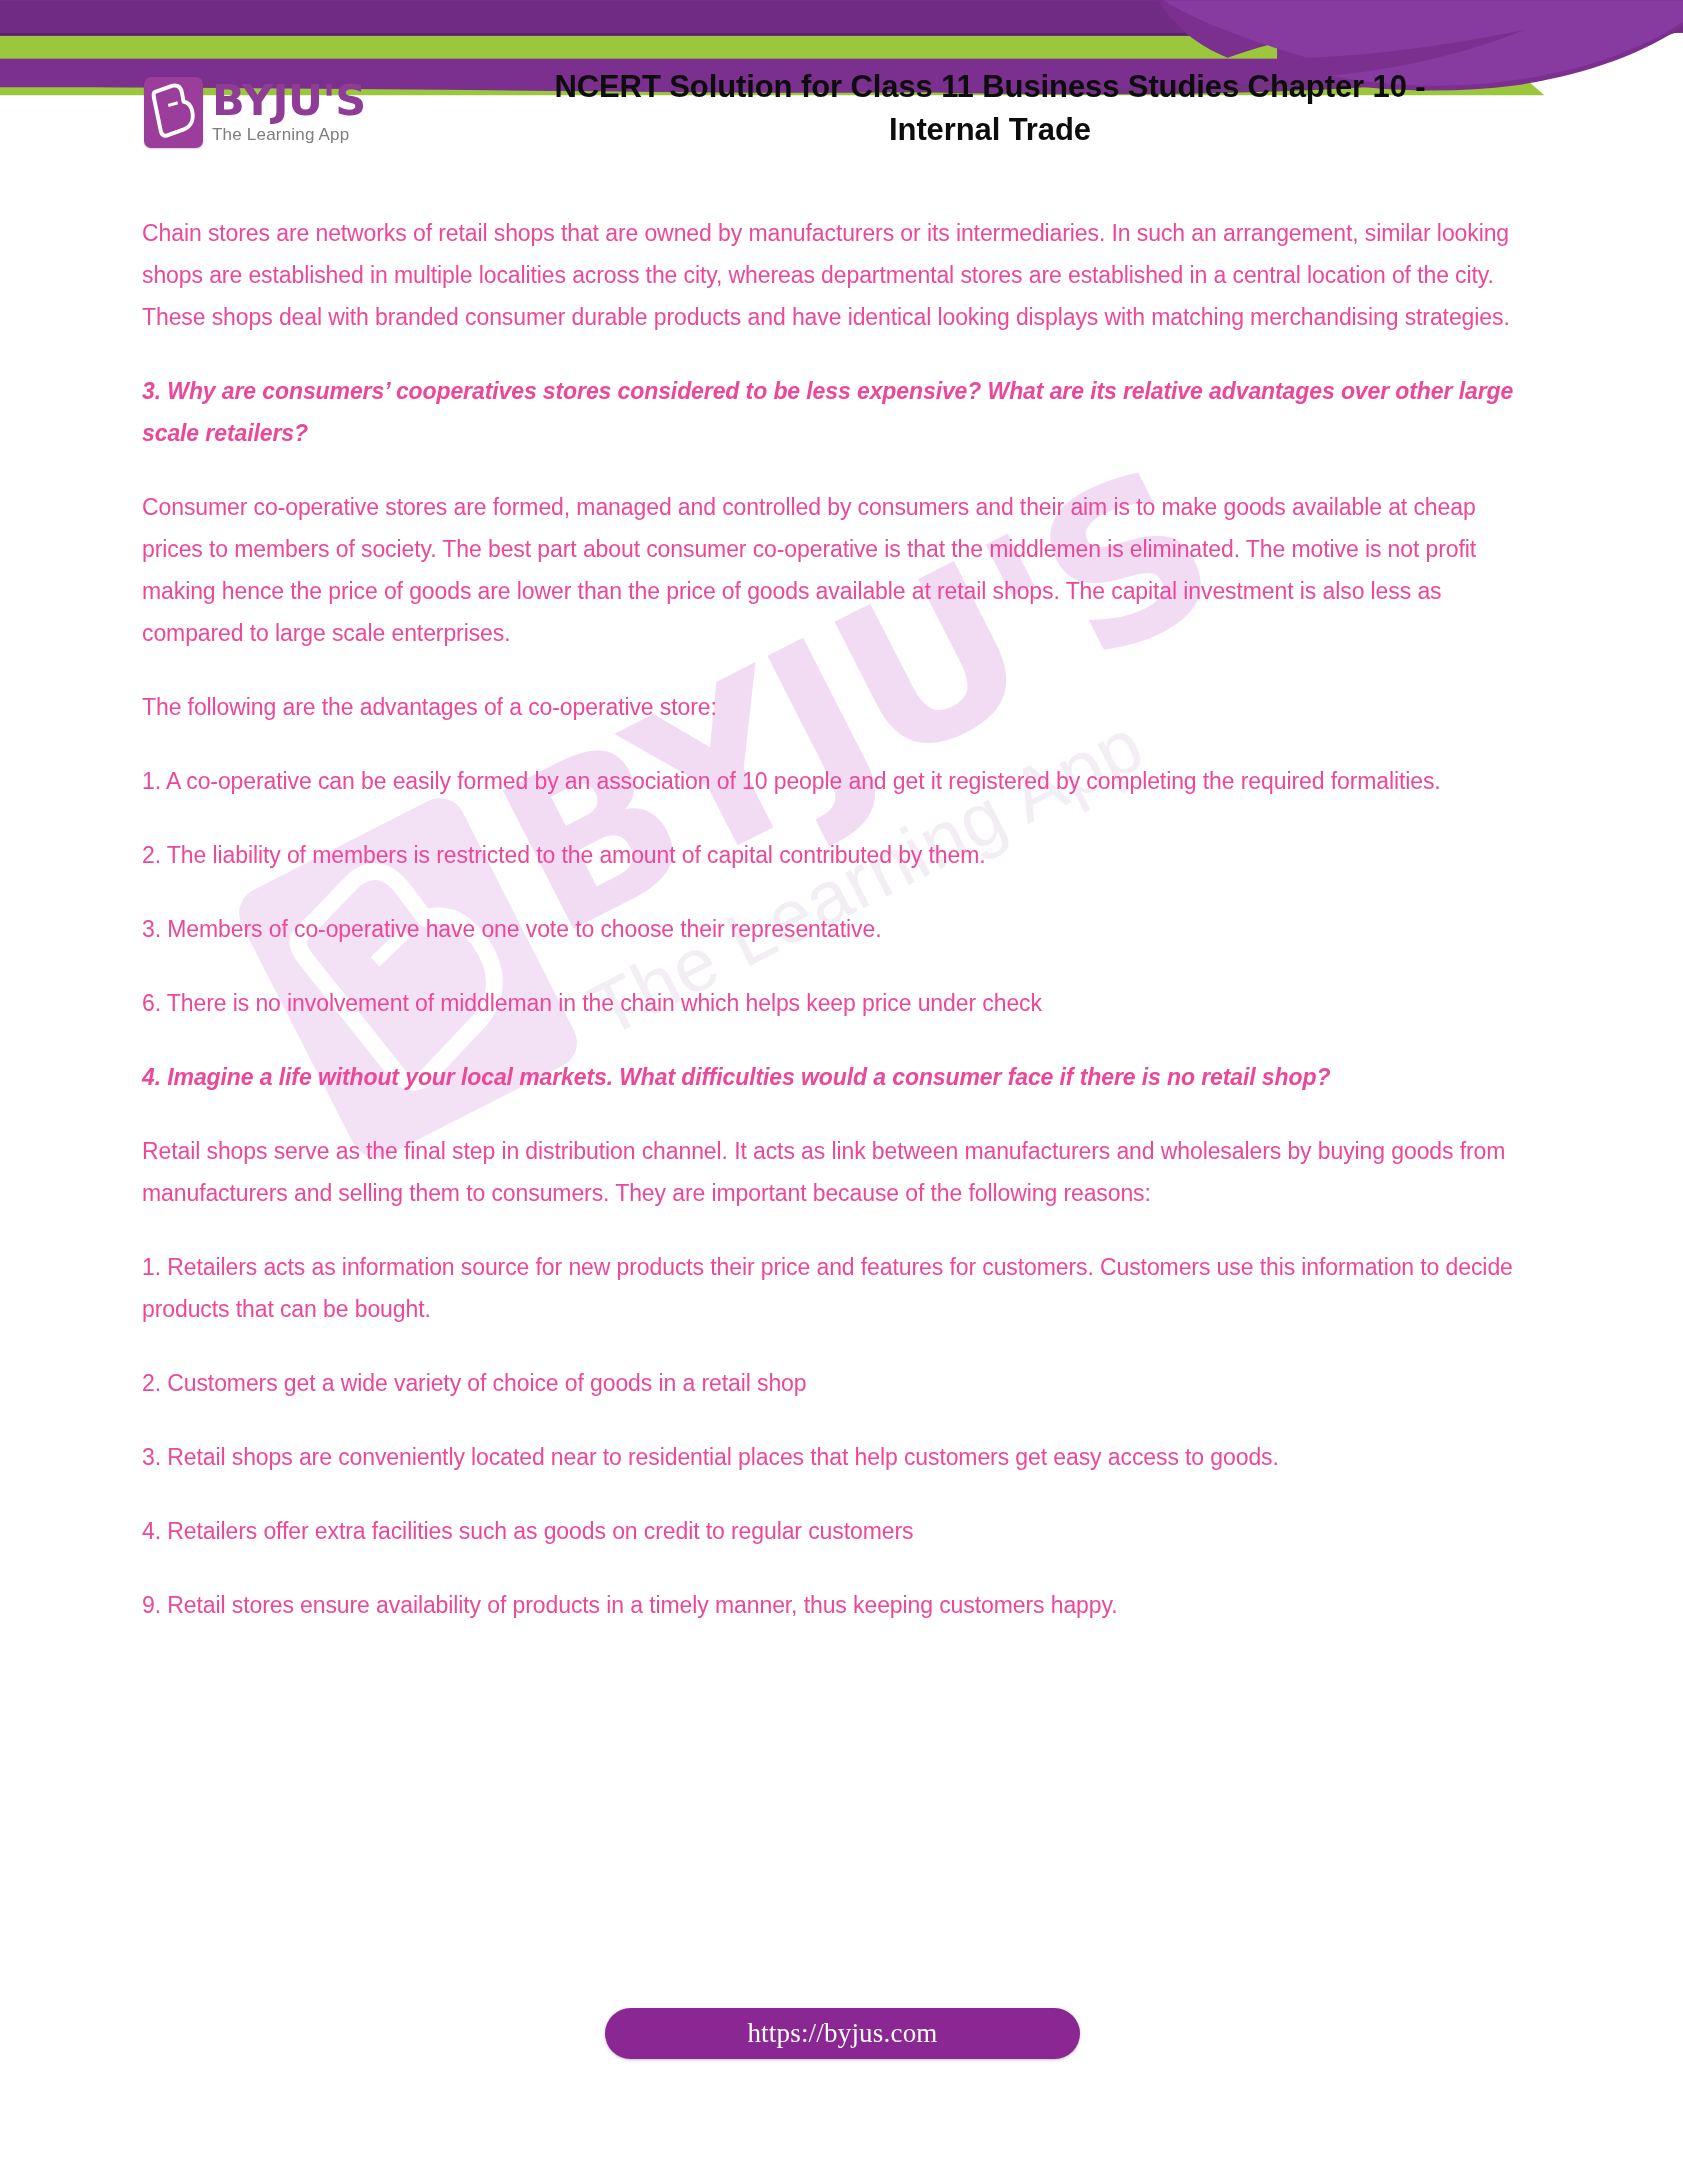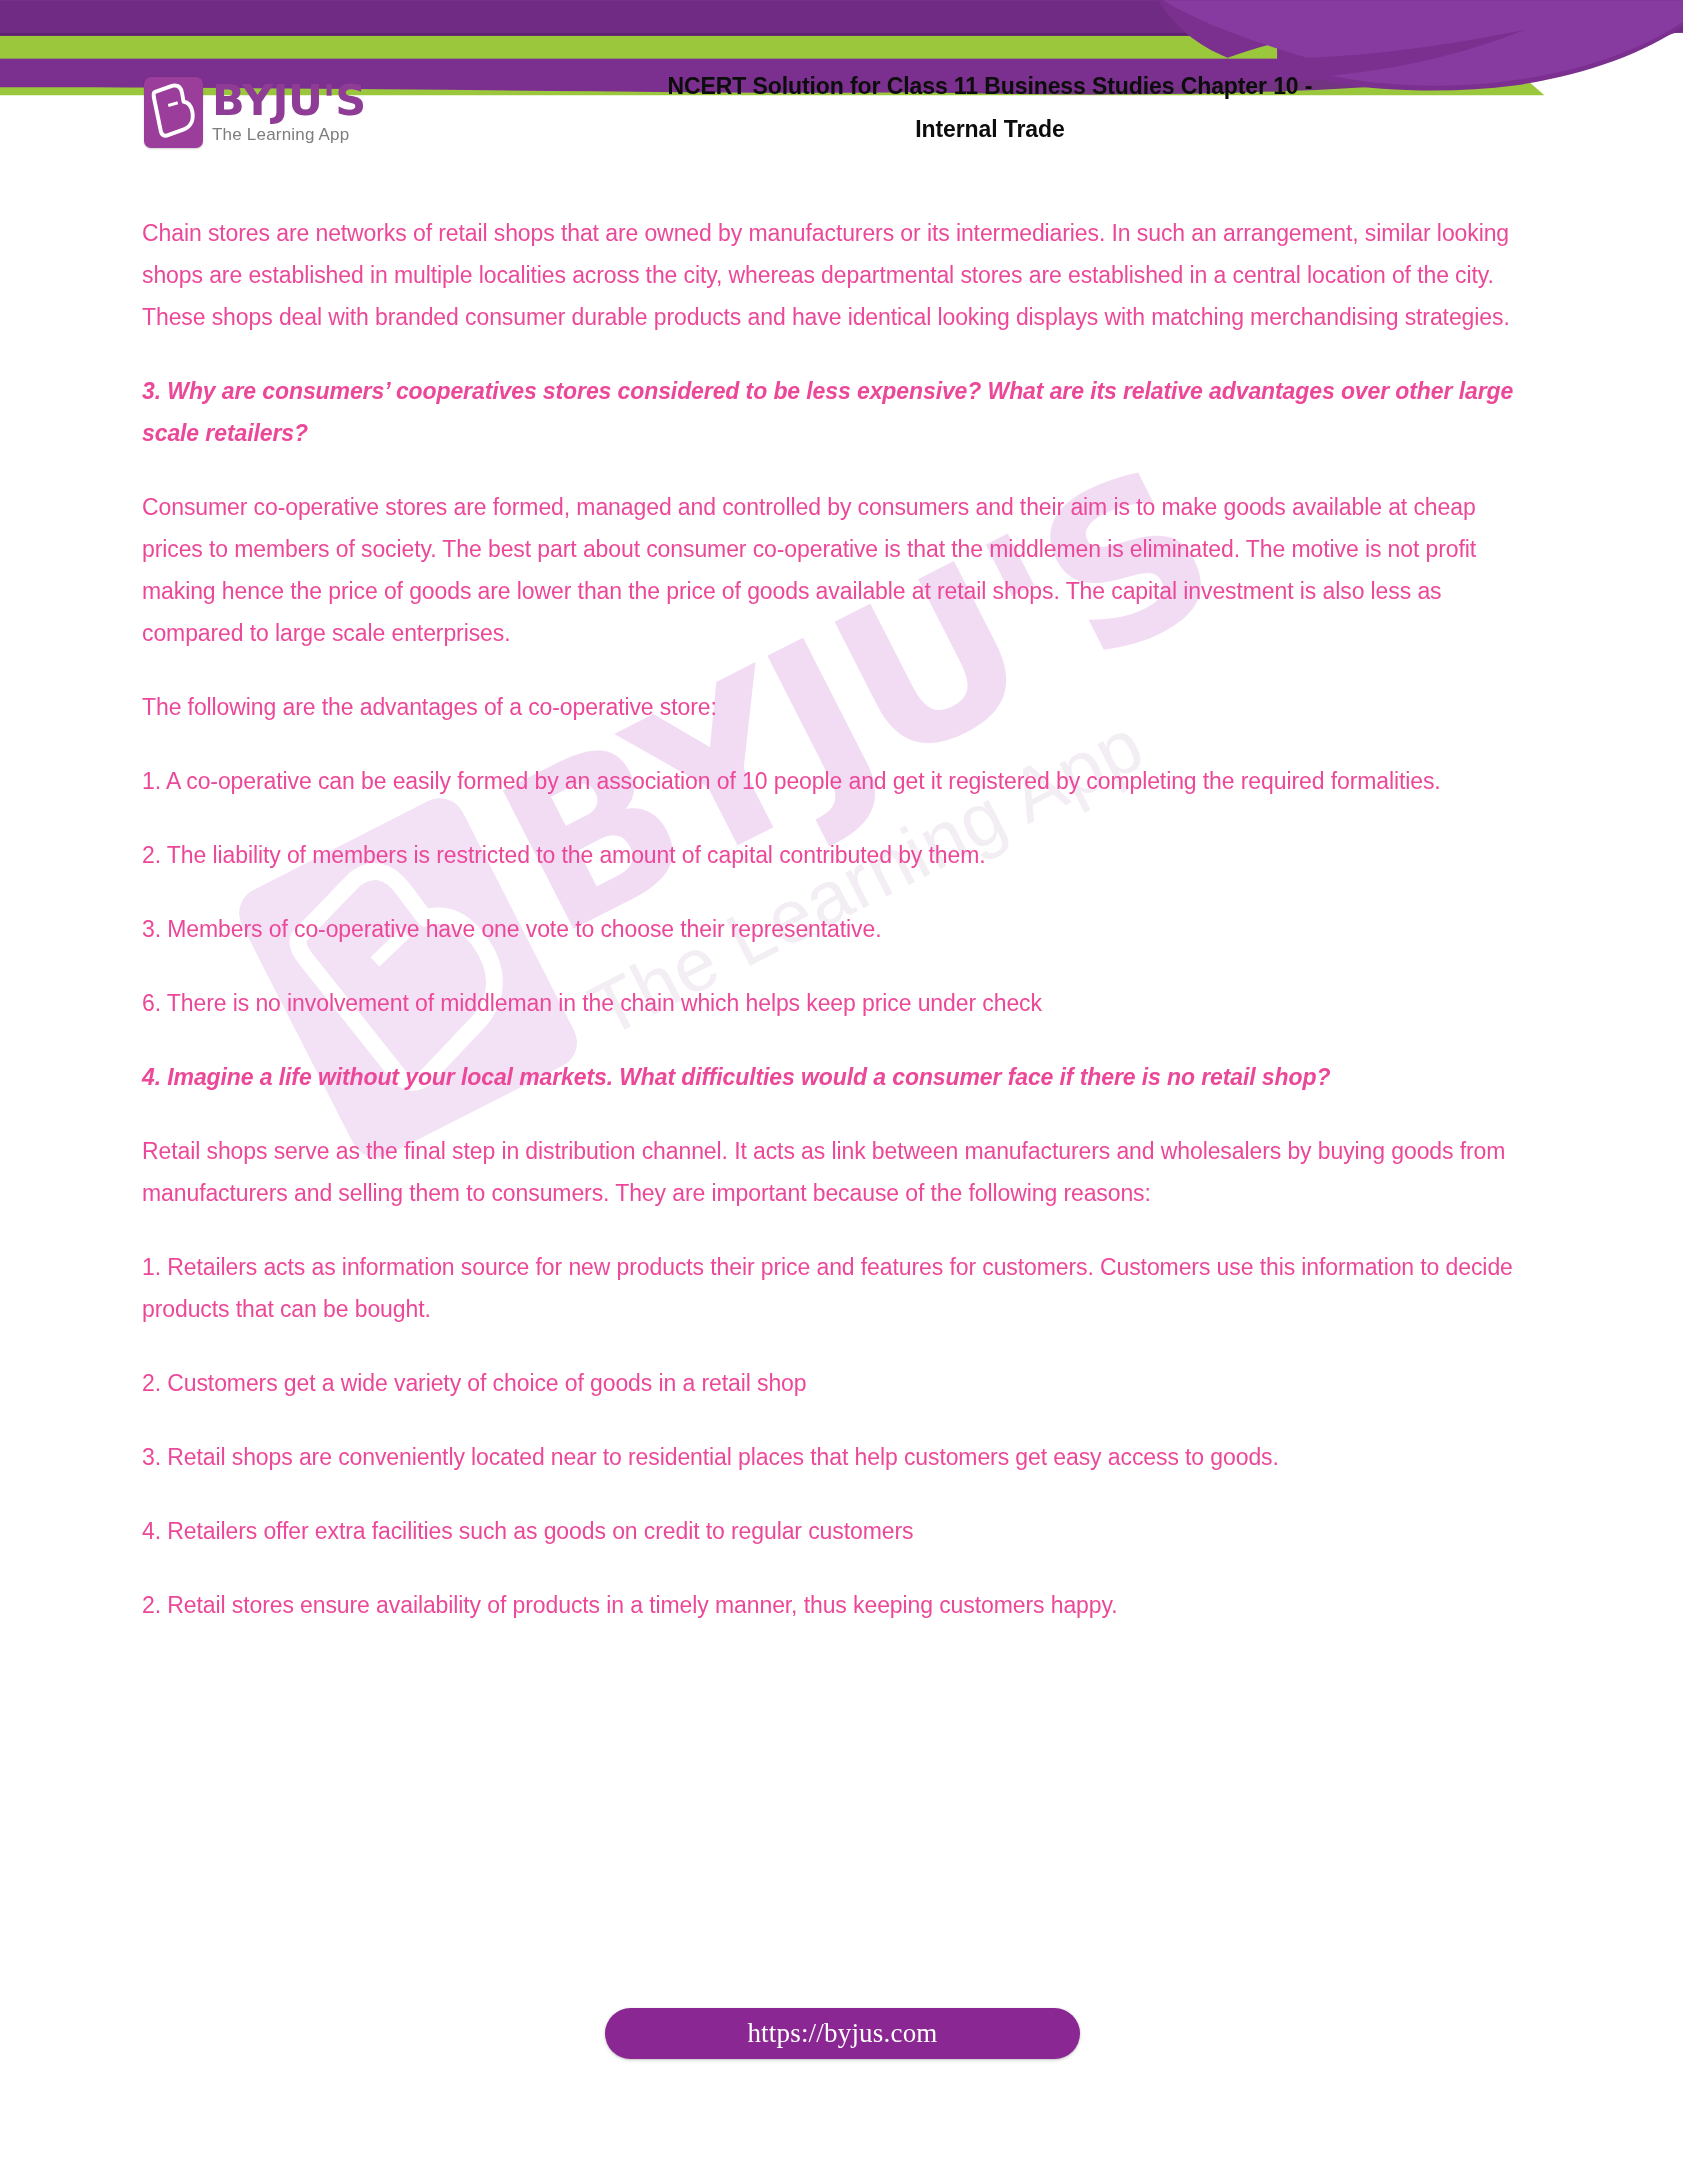--- a/index.html
+++ b/index.html
@@ -67,21 +67,21 @@
 
   
   .doc-title {
     position: absolute;
     left: 396px;
     top: 65px;
     width: 1188px;
     text-align: center;
     font-family: "Liberation Sans", sans-serif;
     font-weight: bold;
-    font-size: 23px;
+    font-size: 31px;
     line-height: 43px;
     color: #0d0d0d;
     letter-spacing: -0.1px;
   }
 
   
   .watermark {
     position: absolute;
     left: 356px;
     top: 634px;
@@ -243,19 +243,19 @@
     <p class="para">1. A co-operative can be easily formed by an association of 10 people and get it registered by completing the required formalities.</p>
     <p class="para">2. The liability of members is restricted to the amount of capital contributed by them.</p>
     <p class="para">3. Members of co-operative have one vote to choose their representative.</p>
     <p class="para">6. There is no involvement of middleman in the chain which helps keep price under check</p>
     <p class="para bold">4. Imagine a life without your local markets. What difficulties would a consumer face if there is no retail shop?</p>
     <p class="para">Retail shops serve as the final step in distribution channel. It acts as  link between manufacturers and wholesalers by buying goods from manufacturers and selling them to consumers. They are important because of the following reasons:</p>
     <p class="para">1. Retailers acts as information source for new products their price and features for customers. Customers use this information to decide products that can be bought.</p>
     <p class="para">2. Customers get a wide variety of choice of goods in a retail shop</p>
     <p class="para">3. Retail shops are conveniently located near to residential places that help customers get easy access to goods.</p>
     <p class="para">4. Retailers offer extra facilities such as goods on credit to regular customers</p>
-    <p class="para">2. Retail stores ensure availability of products in a timely manner, thus keeping customers happy.</p>
+    <p class="para">9. Retail stores ensure availability of products in a timely manner, thus keeping customers happy.</p>
   </div>
 
 <div class="footer-btn">
   <span>https://byjus.com</span>
 </div>
 
 
 </body></html>

